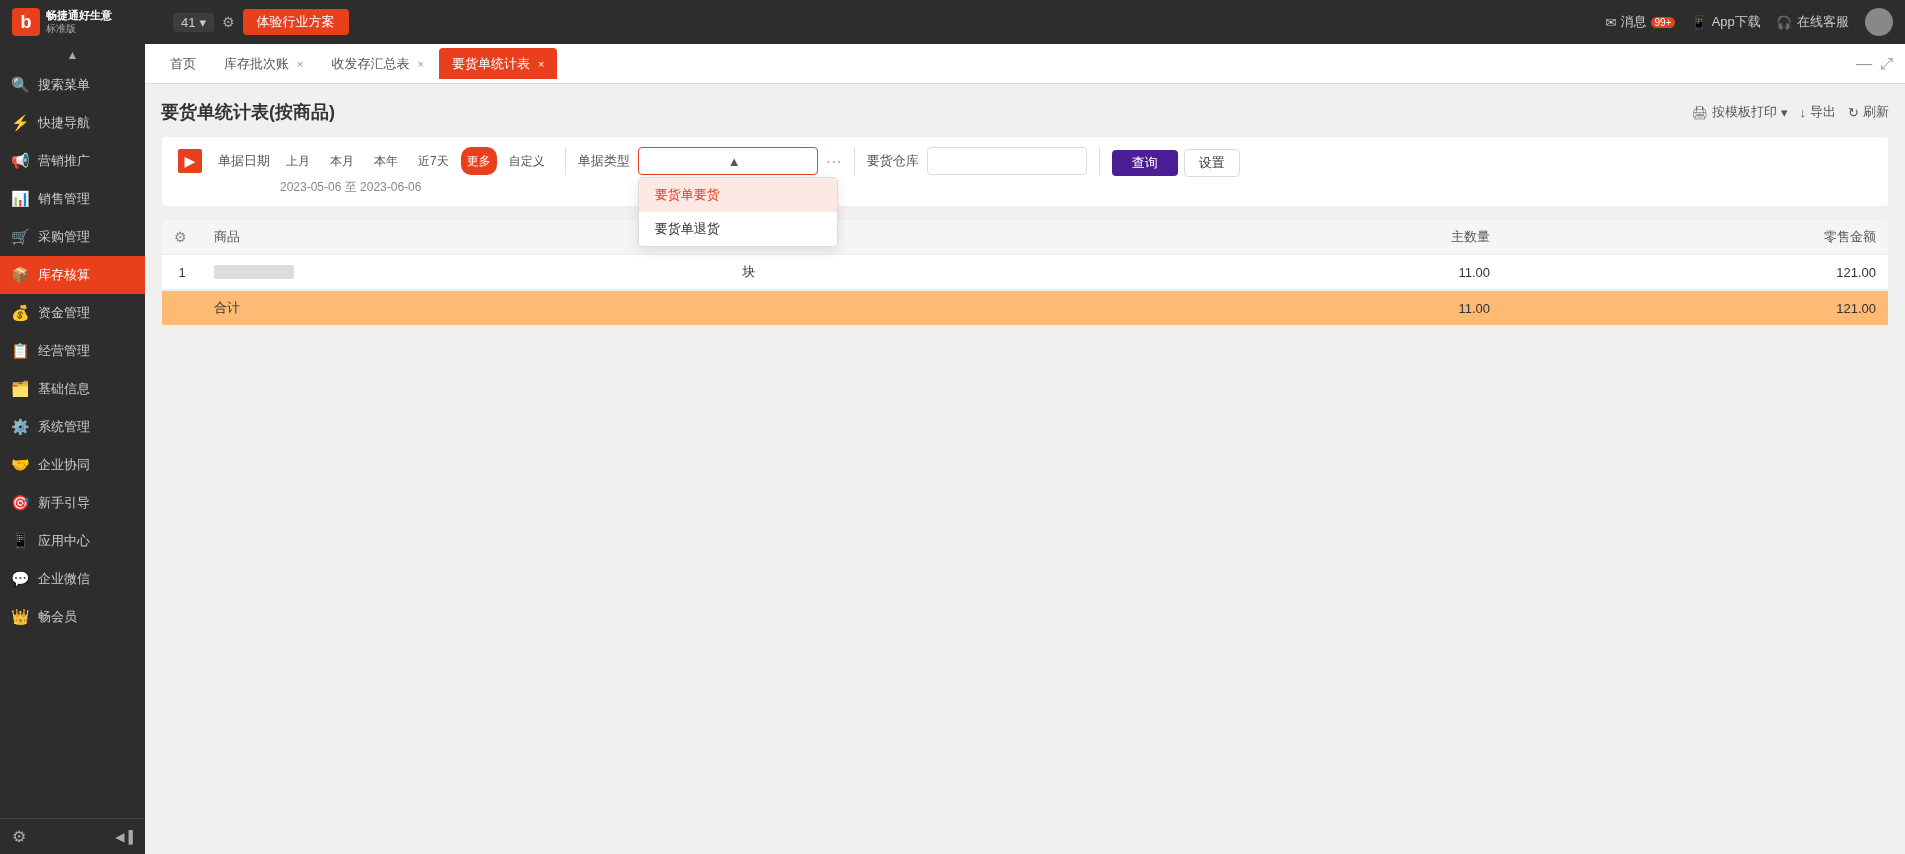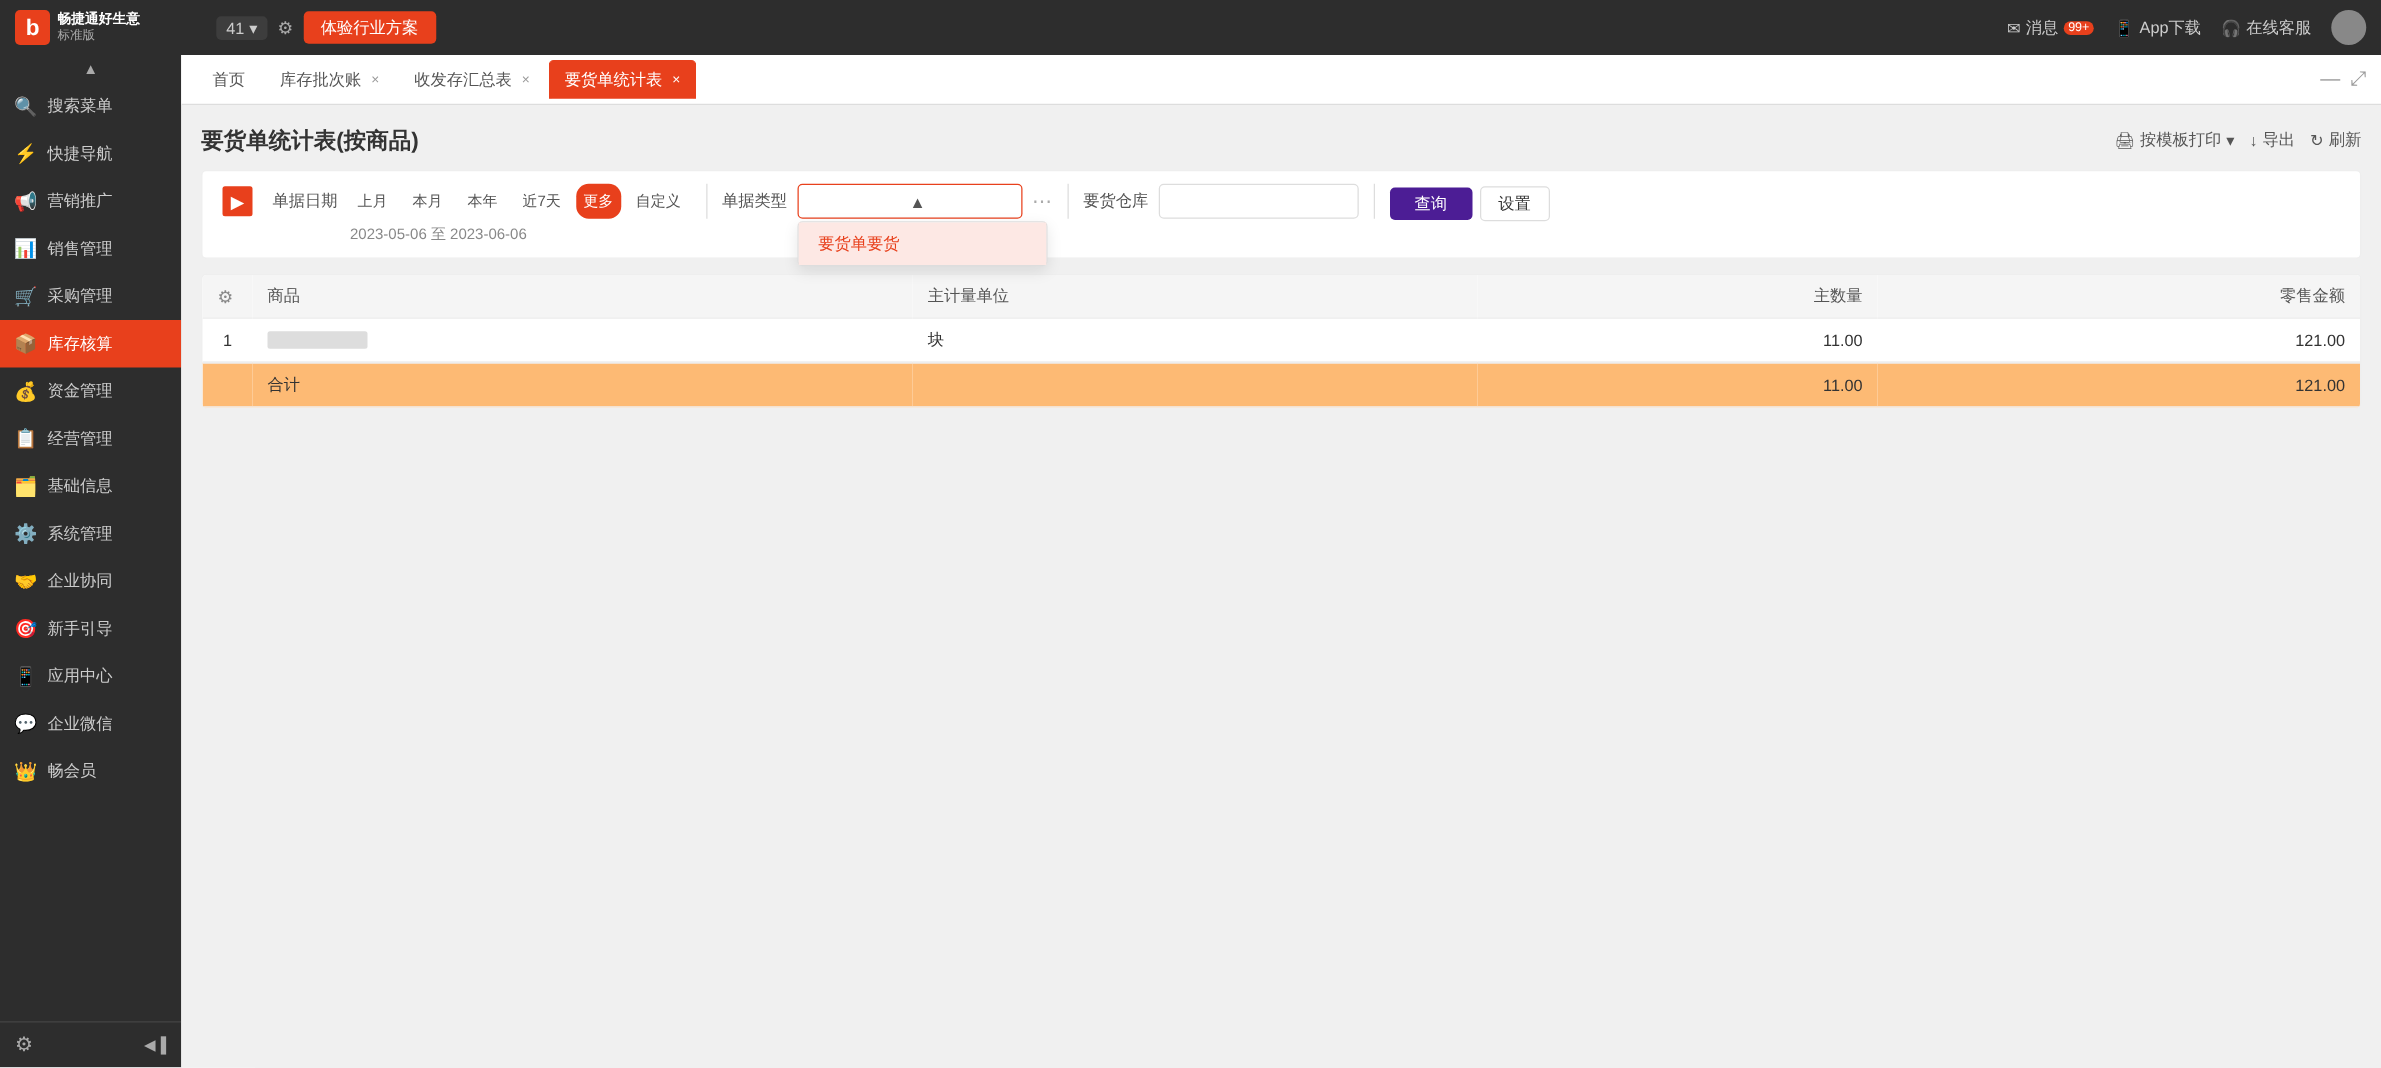--- a/index.html
+++ b/index.html
@@ -312,20 +312,23 @@
             <span class="voucher-type-label">单据类型</span>
             <div class="voucher-type-select">
               <div class="voucher-type-input">
                 <span></span>
                 <span class="voucher-type-caret">▲</span>
               </div>
 
               <div class="dropdown-overlay" style="top: 30px; left: 0;">
                 <div class="dropdown-item selected">
                   <span>要货单要货</span>
+                </div>
+                <div class="dropdown-item">
+                  <span>要货单退货</span>
                 </div>
               </div>
             </div>
             <span class="more-icon">⋯</span>
           </div>
 
           <div class="filter-divider"></div>
 
           <div class="warehouse-section">
             <span class="warehouse-label">要货仓库</span>

